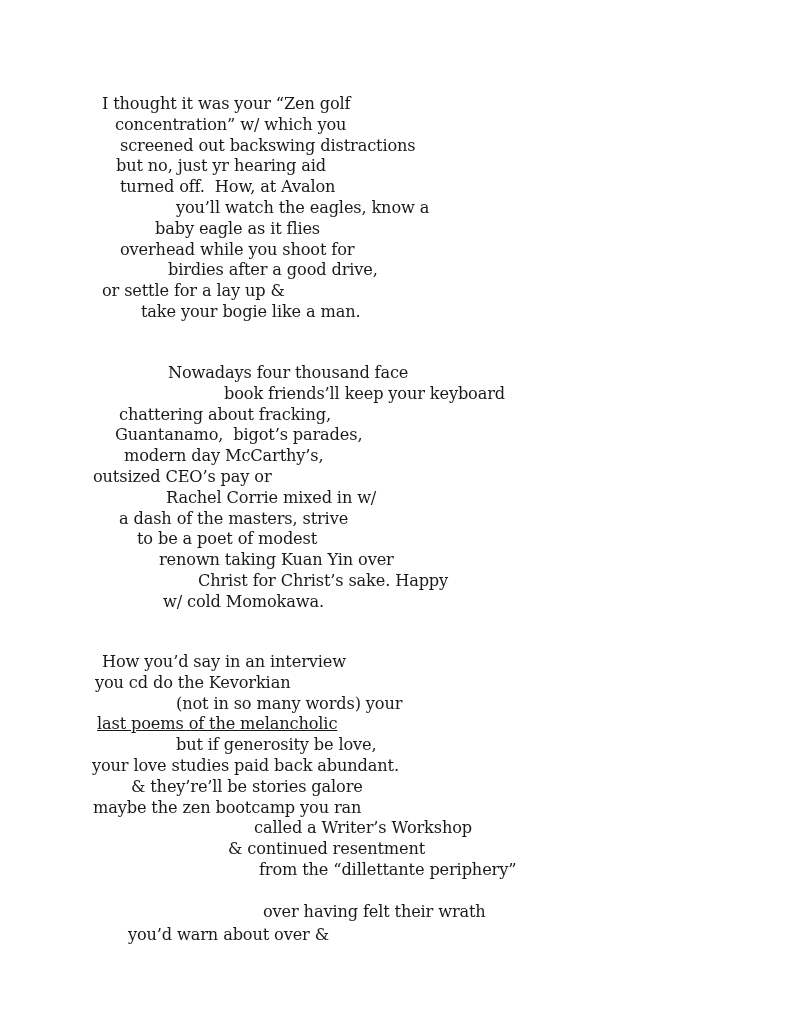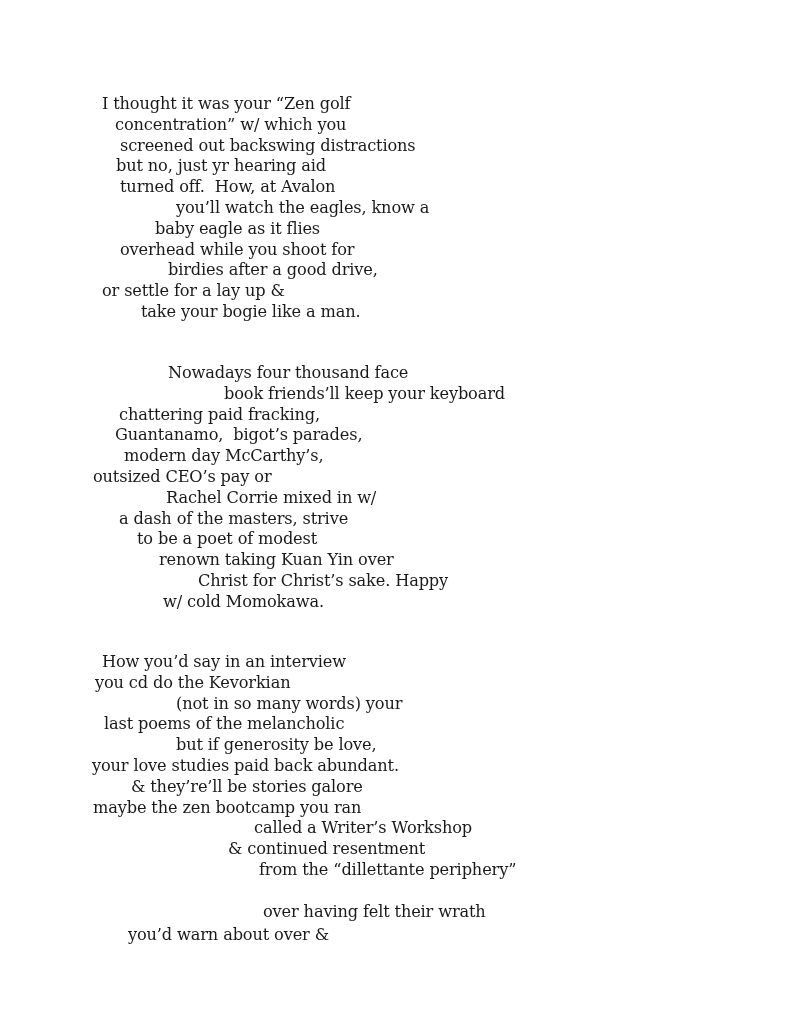--- a/index.html
+++ b/index.html
@@ -28,36 +28,36 @@
     <div class="line" style="left: 134px; top: 198px; margin-left: 42px;">you’ll watch the eagles, know a</div>
     <div class="line" style="left: 155px; top: 218.8px;">baby eagle as it flies</div>
     <div class="line" style="left: 120px; top: 239.6px;">overhead while you shoot for</div>
     <div class="line" style="left: 168px; top: 260.4px;">birdies after a good drive,</div>
     <div class="line" style="left: 102px; top: 281.2px;">or settle for a lay up &amp;</div>
     <div class="line" style="left: 141px; top: 302px;">take your bogie like a man.</div>
   </div>
   <div>
     <div class="line" style="left: 168px; top: 363px;">Nowadays four thousand face</div>
     <div class="line" style="left: 224px; top: 383.8px;">book friends’ll keep your keyboard</div>
-    <div class="line" style="left: 119px; top: 404.6px;">chattering paid fracking,</div>
+    <div class="line" style="left: 119px; top: 404.6px;">chattering about fracking,</div>
     <div class="line" style="left: 115px; top: 425.4px;">Guantanamo,  bigot’s parades,</div>
     <div class="line" style="left: 124px; top: 446.2px;">modern day McCarthy’s,</div>
     <div class="line" style="left: 93px; top: 467px;">outsized CEO’s pay or</div>
     <div class="line" style="left: 166px; top: 487.8px; text-align: center;">Rachel Corrie mixed in w/</div>
     <div class="line" style="left: 119px; top: 508.6px;">a dash of the masters, strive</div>
     <div class="line" style="left: 137px; top: 529.4px;">to be a poet of modest</div>
     <div class="line" style="left: 159px; top: 550.2px;">renown taking Kuan Yin over</div>
     <div class="line" style="left: 198px; top: 571px;">Christ for Christ’s sake. Happy</div>
     <div class="line" style="left: 163px; top: 591.8px;">w/ cold Momokawa.</div>
   </div>
   <div>
     <div class="line" style="left: 102px; top: 652px;">How you’d say in an interview</div>
     <div class="line" style="left: 95px; top: 672.8px;">you cd do the Kevorkian</div>
     <div class="line" style="left: 176px; top: 693.6px;">(not in so many words) your</div>
-    <div class="line" style="left: 104px; top: 714.4px;">last poems of the melancholic</div>
+    <div class="line" style="left: 97px; top: 714.4px; text-decoration: underline;">last poems of the melancholic</div>
     <div class="line" style="left: 176px; top: 735.2px;">but if generosity be love,</div>
     <div class="line" style="left: 92px; top: 756px;">your love studies paid back abundant.</div>
     <div class="line" style="left: 131px; top: 776.8px;">&amp; they’re’ll be stories galore</div>
     <div class="line" style="left: 93px; top: 797.6px;">maybe the zen bootcamp you ran</div>
     <div class="line" style="left: 254px; top: 818.4px;">called a Writer’s Workshop</div>
     <div class="line" style="left: 228px; top: 839.2px;">&amp; continued resentment</div>
     <div class="line" style="left: 259px; top: 860px;">from the “dillettante periphery”</div>
     <div class="line" style="left: 128px; top: 880.8px; margin-top: 44px;">you’d warn about over &amp;</div>
     <div class="line" style="left: 263px; top: 901.6px; text-align: right;">over having felt their wrath</div>
   </div>

